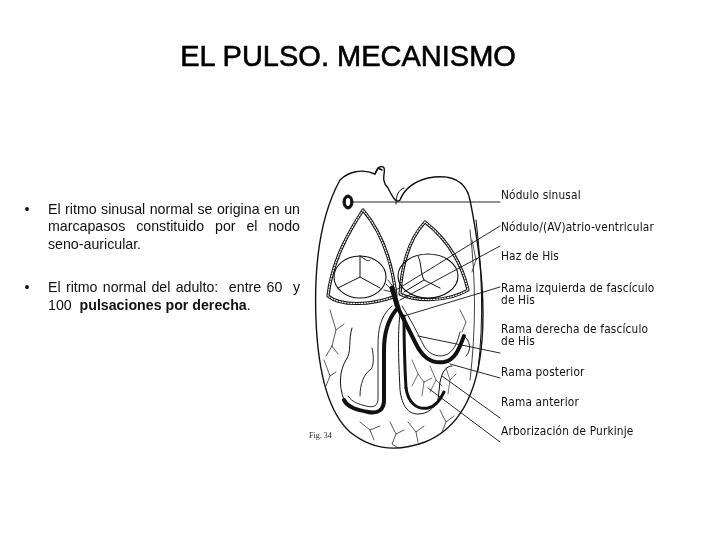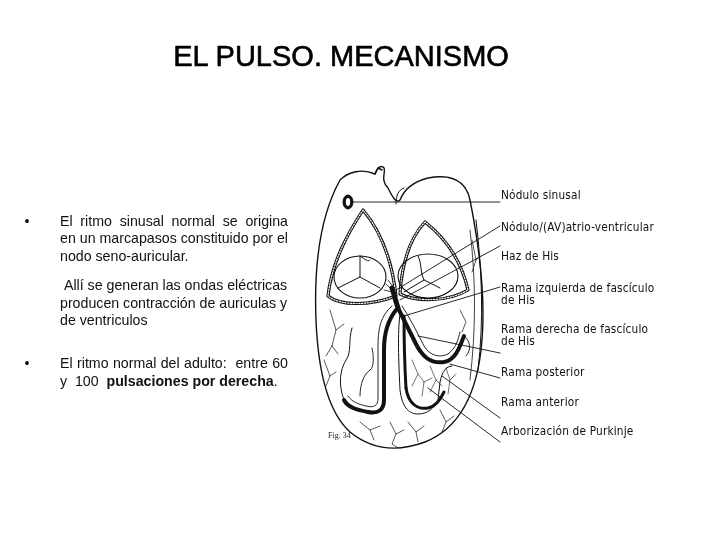--- a/index.html
+++ b/index.html
@@ -10,21 +10,21 @@
     body {
       width: 720px;
       height: 540px;
       position: relative;
       overflow: hidden;
       font-family: "Liberation Sans", sans-serif;
       color: #000000;
     }
     .slide-title {
       position: absolute;
-      left: 4px;
+      left: 11px;
       top: 36px;
       width: 674px;
       text-align: center;
       font-size: 29px;
       font-weight: normal;
       letter-spacing: 0px;
       margin: 0;
       line-height: 40px;
       -webkit-text-stroke: 0.6px #000;
     }
@@ -50,21 +50,21 @@
     }
     .bullet-dot {
       position: absolute;
       left: 0;
       top: 0;
       width: 14px;
       text-align: center;
     }
     .bullet-para {
       display: block;
-      margin: 12px;
+      margin: 0;
     }
     .bullet-para + .bullet-para {
       margin-top: 5px;
     }
     .justify {
       text-align: justify;
       text-align-last: left;
     }
     .b { font-weight: bold; }
 
@@ -75,21 +75,21 @@
       width: 400px;
       height: 300px;
     }
     .figure svg {
       position: absolute;
       left: 0;
       top: 0;
     }
     .fig-caption {
       position: absolute;
-      left: 28px;
+      left: 9px;
       top: 271px;
       font-family: "Liberation Serif", serif;
       font-size: 8px;
       color: #222;
     }
     .label {
       position: absolute;
       left: 201px;
       font-family: "DejaVu Sans", sans-serif;
       font-size: 12.3px;
@@ -103,21 +103,20 @@
   </style>
 </head>
 <body>
 
 <h1 class="slide-title">EL PULSO. MECANISMO</h1>
 
 <ul class="bullets">
   <li class="bullet-item">
     <span class="bullet-dot">•</span>
     <span class="bullet-para justify">El ritmo sinusal normal se origina en un marcapasos constituido por el nodo seno-auricular.</span>
-    <span class="bullet-para" style="white-space:pre-wrap;"> Allí se generan las ondas eléctricas producen contracción de auriculas y de ventriculos</span>
   </li>
   <li class="bullet-item">
     <span class="bullet-dot">•</span>
     <span class="bullet-para justify"><span style="white-space:pre-wrap;">El ritmo normal del adulto:  entre 60  y  100 </span><span class="b" style="white-space:pre-wrap;"> pulsaciones por derecha</span><span>.</span></span>
   </li>
 </ul>
 
 <div class="figure">
   <svg width="400" height="300" viewBox="0 0 400 300" fill="none" stroke="#111" stroke-linecap="round" stroke-linejoin="round">
 

